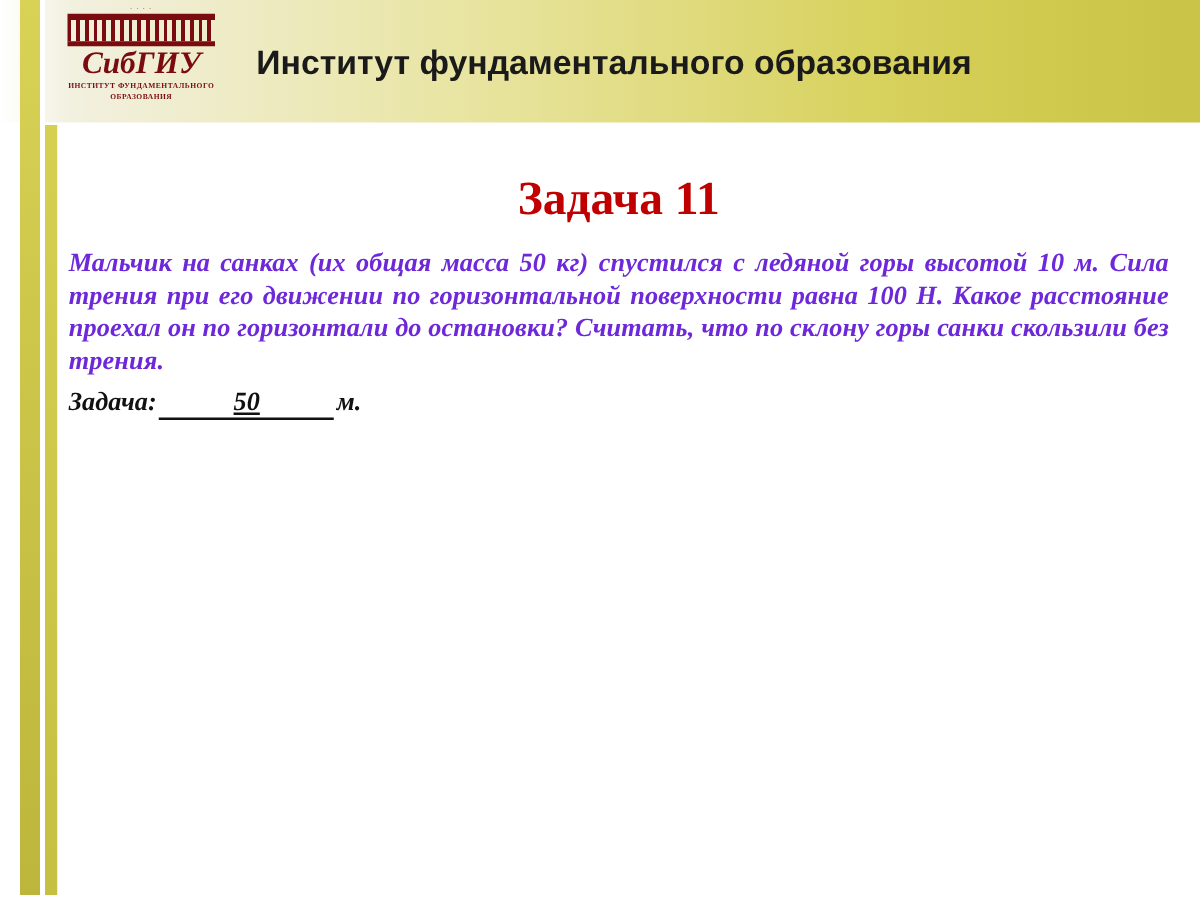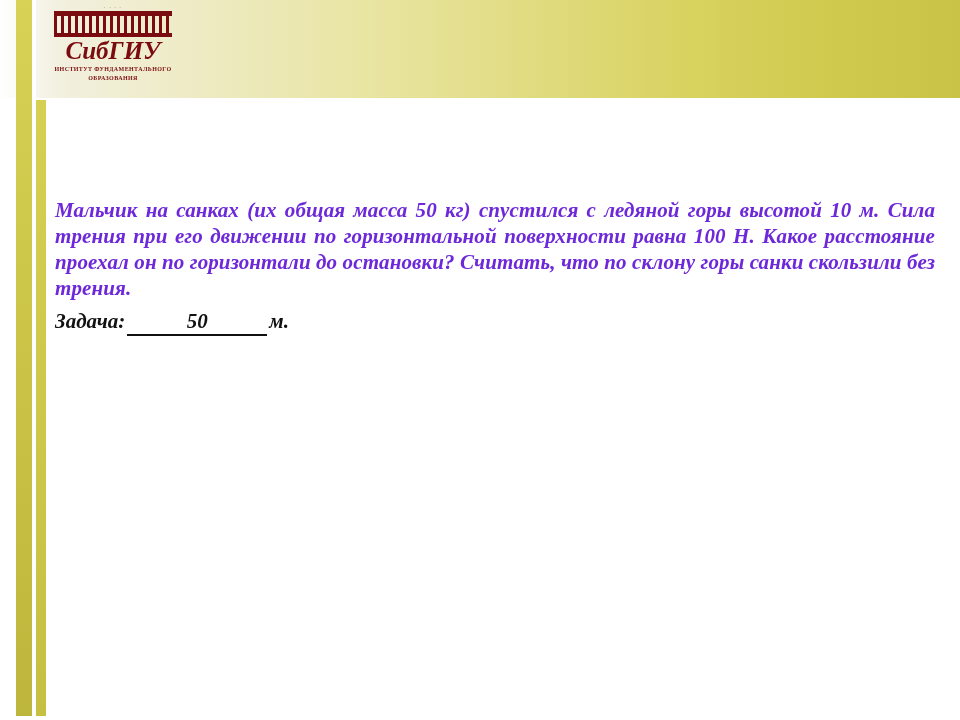--- a/index.html
+++ b/index.html
@@ -203,20 +203,21 @@
     line-height: 26px;
     color: #111111;
     white-space: nowrap;
   }
   .answer-blank {
     display: inline-block;
     min-width: 140px;
     text-align: center;
     border-bottom: 2px solid #111111;
     margin: 0 2px;
+    text-decoration: underline;
   }
 
   
   .bottom-strip {
     position: absolute;
     left: 0;
     top: 716px;
     width: 960px;
     height: 4px;
     background: #ffffff;
@@ -235,27 +236,29 @@
     <div class="logo-building">
       <div class="roof"></div>
       <div class="cols"></div>
       <div class="base"></div>
     </div>
     <div class="logo-name">СибГИУ</div>
     <div class="logo-sub">ИНСТИТУТ ФУНДАМЕНТАЛЬНОГО</div>
     <div class="logo-sub">ОБРАЗОВАНИЯ</div>
   </div>
 
+  <div class="header-title">Институт фундаментального образования</div>
 
   <div class="left-bar-outer"></div>
   <div class="left-bar-gap"></div>
   <div class="left-bar-inner"></div>
   <div class="content-left-edge"></div>
 
   <div class="content">
+    <div class="task-title">Задача 11</div>
     <div class="task-body">Мальчик на санках (их общая масса 50 кг) спустился с ледяной горы высотой 10 м. Сила трения при его движении по горизонтальной поверхности равна 100 Н. Какое расстояние проехал он по горизонтали до остановки? Считать, что по склону горы санки скользили без трения.</div>
     <div class="answer-line">
       <span>Задача:</span><span class="answer-blank">50</span><span>м.</span>
     </div>
   </div>
 
   <div class="bottom-strip"></div>
 </div>
 
 </body></html>

